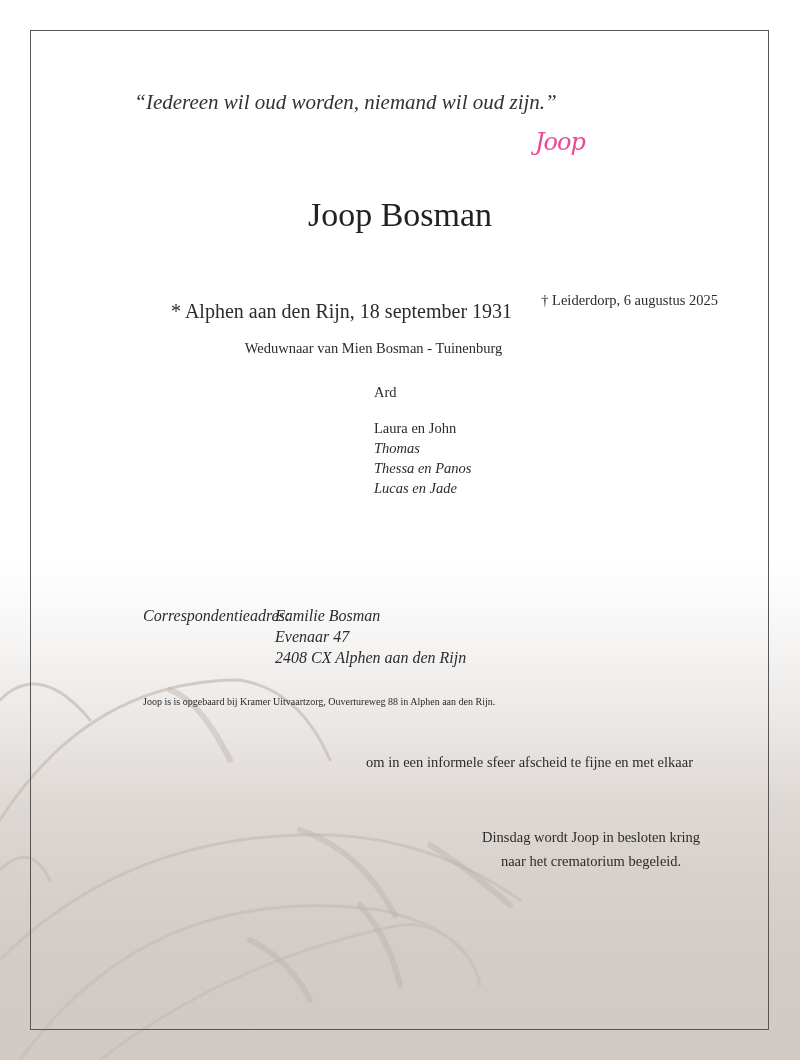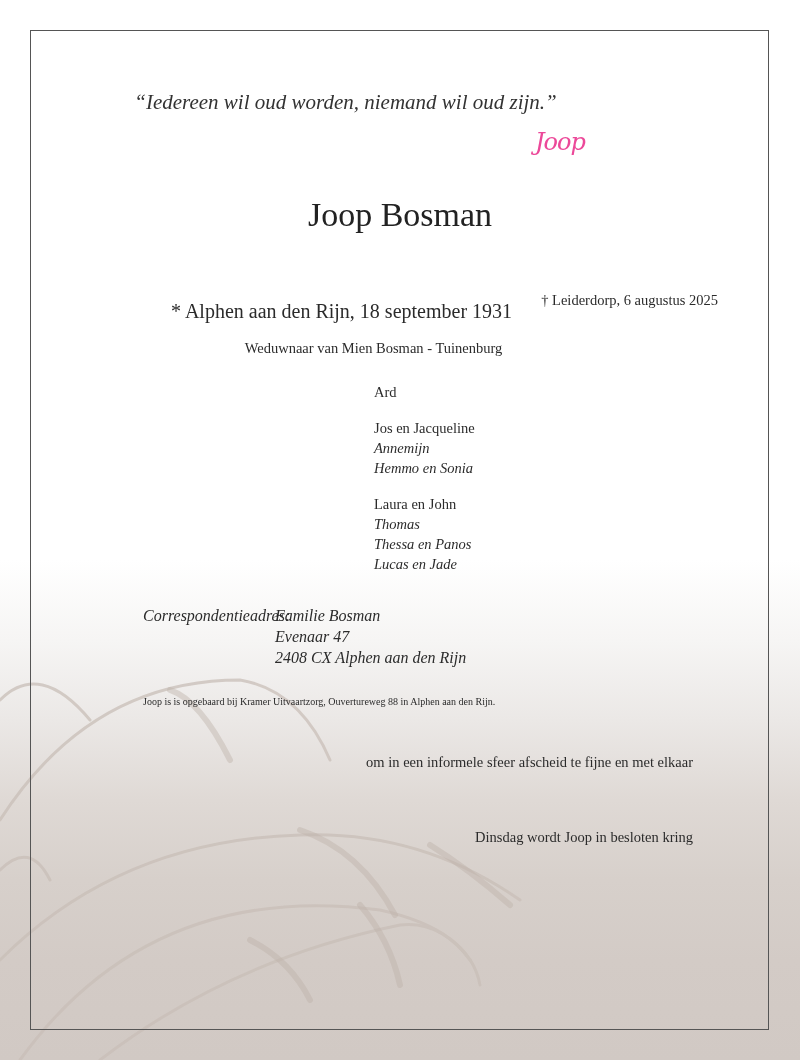--- a/index.html
+++ b/index.html
@@ -38,21 +38,21 @@
     .died { right: 82px; top: 292px; font-size: 14.5px; }
     .widower { left: 0; width: 747px; text-align: center; top: 340px; font-size: 14.5px; }
     .family { left: 374px; top: 382px; font-size: 14.5px; line-height: 20px; }
     .family .group { margin-bottom: 16px; }
     .family .it { font-style: italic; }
     .corr { left: 143px; top: 605px; font-size: 16px; line-height: 21px; font-style: italic; }
     .corr .label { display: inline-block; width: 132px; }
     .corr .indent { padding-left: 132px; }
     .laid { left: 143px; top: 696px; font-size: 10px; }
     .visit { right: 107px; top: 750px; text-align: right; font-size: 14.5px; line-height: 24px; }
-    .cremation { right: 107px; top: 825px; text-align: center; font-size: 14.5px; line-height: 24px; }
+    .cremation { right: 100px; top: 825px; text-align: center; font-size: 14.5px; line-height: 24px; }
   </style>
 </head>
 <body>
 
 <div class="bg">
   <svg width="800" height="1060" viewBox="0 0 800 1060">
     <g fill="none" stroke="#c9bfb8" stroke-width="3" stroke-linecap="round" opacity="0.75">
       <path d="M0 820 Q 90 680 240 680 Q 300 690 330 760"></path>
       <path d="M0 960 Q 120 840 300 835 Q 420 830 520 900"></path>
       <path d="M20 1060 Q 150 880 380 910 Q 470 930 480 985"></path>
@@ -80,25 +80,20 @@
 <div class="abs born">* Alphen aan den Rijn, 18 september 1931</div>
 <div class="abs died">† Leiderdorp, 6 augustus 2025</div>
 
 <div class="abs widower">Weduwnaar van Mien Bosman - Tuinenburg</div>
 
 <div class="abs family">
   <div class="group">
     <div>Ard</div>
   </div>
   <div class="group">
-    <div>Jos en Jacqueline</div>
-    <div class="it">Annemijn</div>
-    <div class="it">Hemmo en Sonia</div>
-  </div>
-  <div class="group">
     <div>Laura en John</div>
     <div class="it">Thomas</div>
     <div class="it">Thessa en Panos</div>
     <div class="it">Lucas en Jade</div>
   </div>
 </div>
 
 <div class="abs corr">
   <div>
     <span class="label">Correspondentieadres:</span><span>Familie Bosman</span>
@@ -108,13 +103,14 @@
 </div>
 
 <div class="abs laid">Joop is is opgebaard bij Kramer Uitvaartzorg, Ouvertureweg 88 in Alphen aan den Rijn.</div>
 
 <div class="abs visit">
   <div>om in een informele sfeer afscheid te fijne en met elkaar</div>
 </div>
 
 <div class="abs cremation">
   <div>Dinsdag wordt Joop in besloten kring</div>
+  <div>naar het crematorium begeleid.</div>
 </div>
 
 </body></html>

